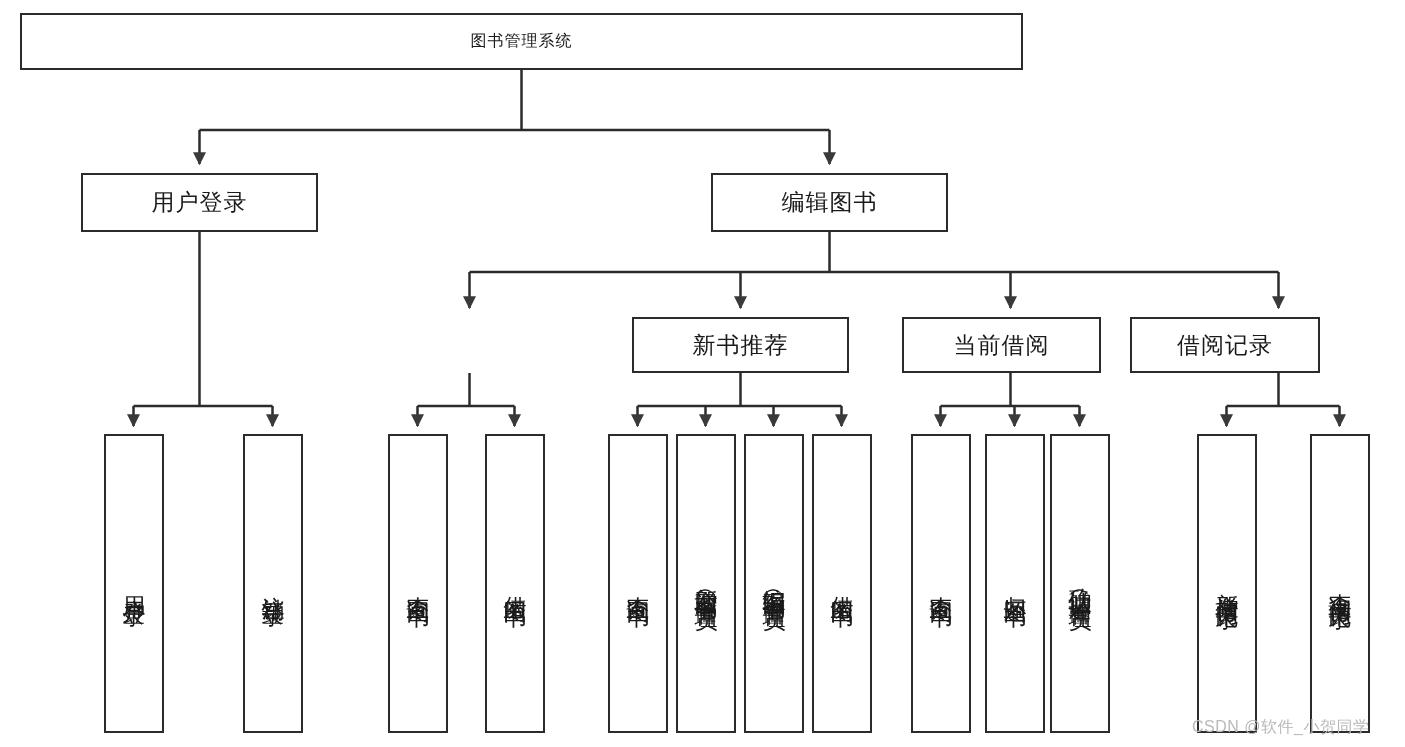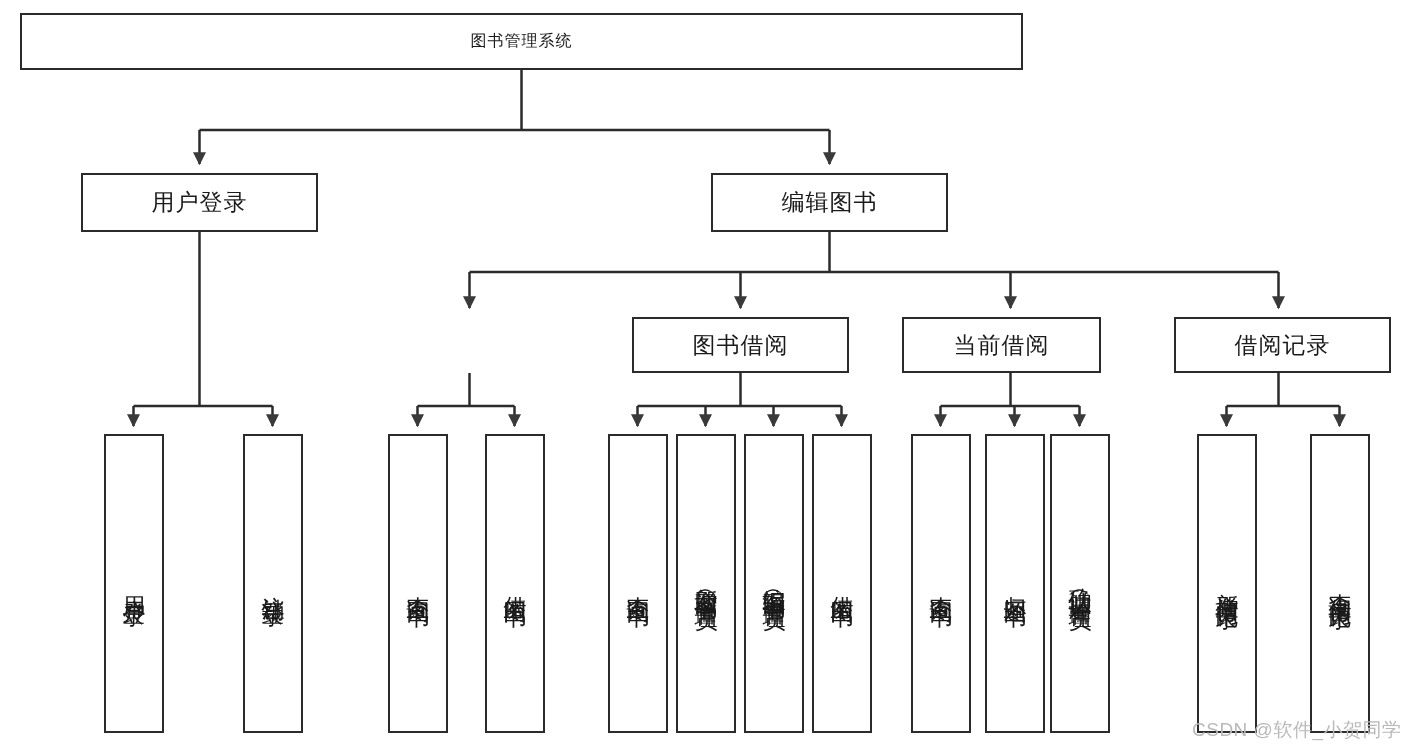--- a/index.html
+++ b/index.html
@@ -48,21 +48,21 @@
     text-orientation: upright;
     line-height: 1.0;
     white-space: nowrap;
     letter-spacing: 3px;
   }
   .node.root {
     font-size: 16px;
   }
   .watermark {
     position: absolute;
-    font-size: 19px;
+    font-size: 16px;
     color: #b9b9b9;
     white-space: nowrap;
     letter-spacing: 0.5px;
   }
 </style>
 </head>
 <body>
 
 <div id="canvas">
 
@@ -121,26 +121,26 @@
   </div>
 
   <div class="node horiz" style="left:81px; top:173px; width:237px; height:59px;">
     <span>用户登录</span>
   </div>
   <div class="node horiz" style="left:711px; top:173px; width:237px; height:59px;">
     <span>编辑图书</span>
   </div>
 
   <div class="node horiz" style="left:632px; top:317px; width:217px; height:56px;">
-    <span>图书借阅</span>
+    <span>新书推荐</span>
   </div>
   <div class="node horiz" style="left:902px; top:317px; width:199px; height:56px;">
     <span>当前借阅</span>
   </div>
-  <div class="node horiz" style="left:1174px; top:317px; width:217px; height:56px;">
+  <div class="node horiz" style="left:1130px; top:317px; width:190px; height:56px;">
     <span>借阅记录</span>
   </div>
 
   <div class="node vert" style="left:104px; top:434px; width:60px; height:299px;">
     <span class="vlabel">用户登录</span>
   </div>
   <div class="node vert" style="left:243px; top:434px; width:60px; height:299px;">
     <span class="vlabel">注销登录</span>
   </div>
 

